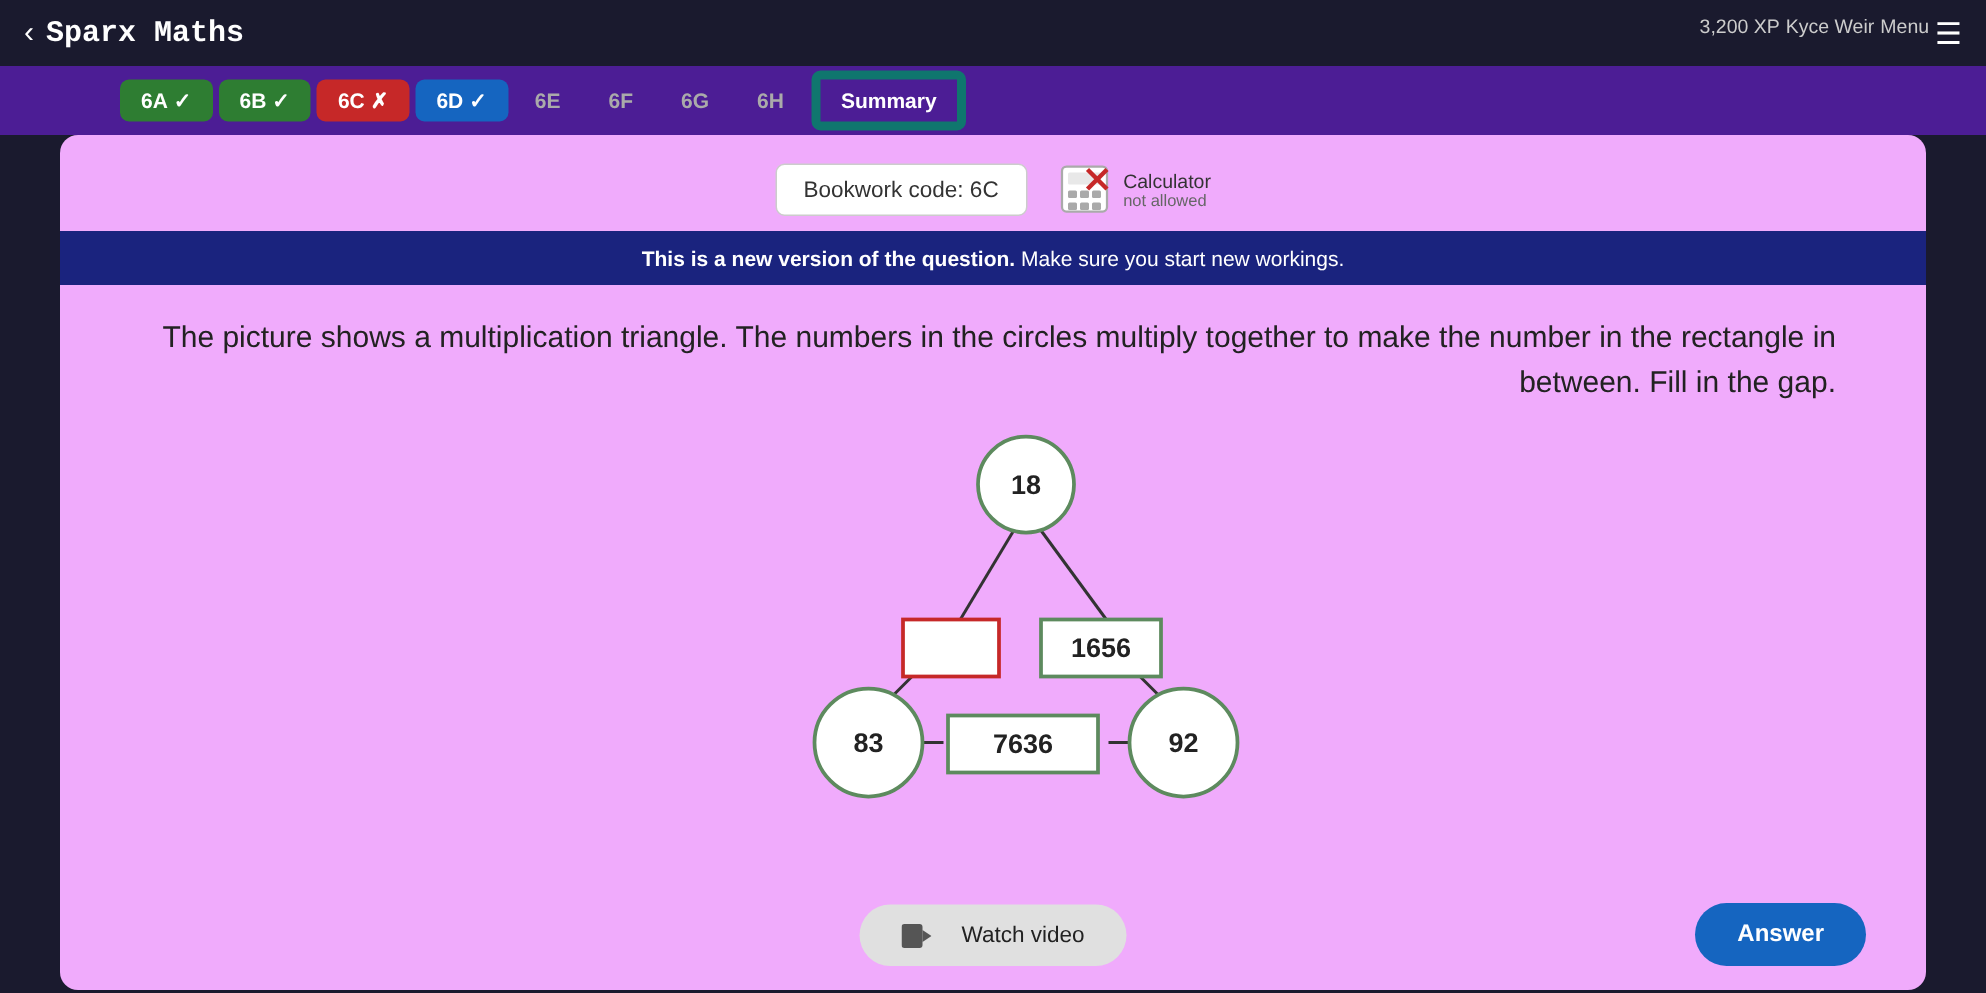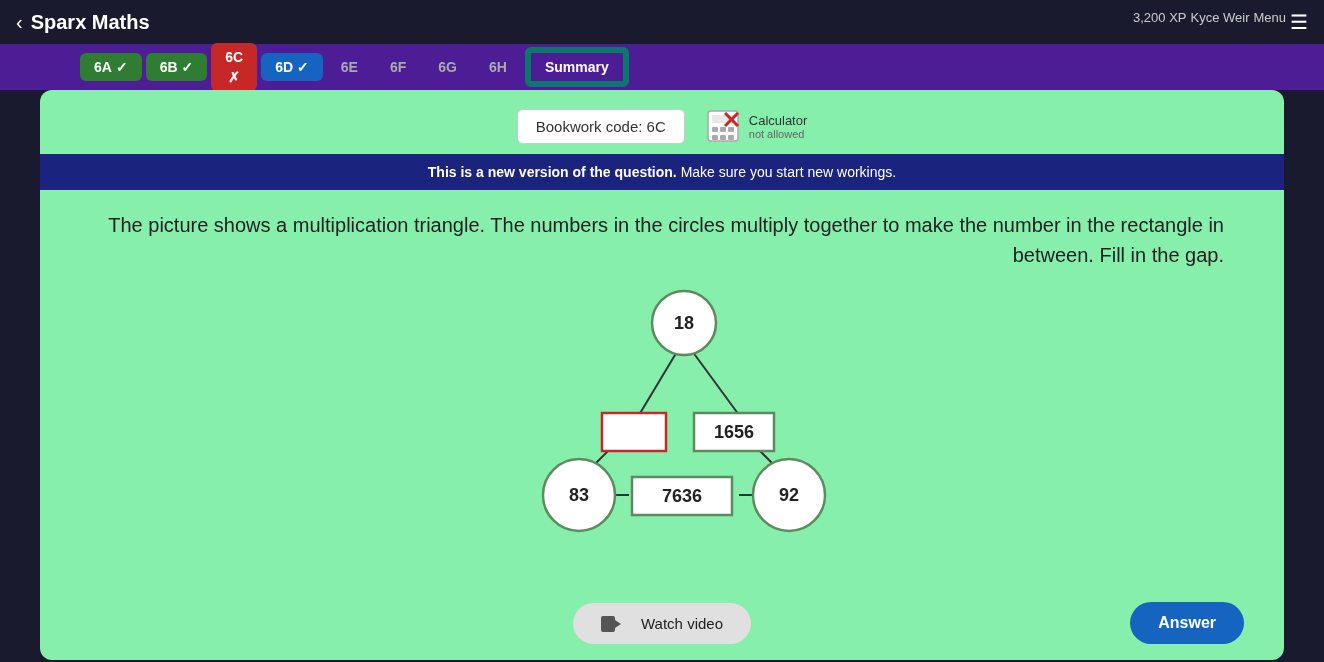--- a/index.html
+++ b/index.html
@@ -30,20 +30,21 @@
       color: #fff;
       font-size: 20px;
       cursor: pointer;
       background: none;
       border: none;
     }
     #app-title {
       color: #fff;
       font-size: 20px;
       font-weight: bold;
+      font-family: Liberation Mono, monospace;
     }
     #topbar-right {
       display: flex;
       align-items: flex-start;
       gap: 4px;
       color: #ccc;
       font-size: 13px;
     }
     #menu-icon {
       color: #fff;
@@ -69,40 +70,39 @@
       font-size: 14px;
       font-weight: bold;
       cursor: pointer;
       color: #fff;
     }
     .nav-tab.done-green {
       background: #2e7d32;
     }
     .nav-tab.done-red {
       background: #c62828;
-      flex-direction: column;
     }
     .nav-tab.done-blue {
       background: #1565c0;
     }
     .nav-tab.plain {
       background: none;
       color: #aaa;
     }
     .nav-tab.summary {
       background: none;
       color: #fff;
       border: 6px solid #0f766e;
     }
     .check-icon { color: #fff; }
     .x-icon { color: #fff; }
 
     
     #main {
-      background: #86efac;
+      background: #f0abfc;
       margin: 0 40px;
       border-radius: 12px;
       padding: 0;
       height: 570px;
       position: relative;
       overflow: hidden;
     }
 
     
     #bookwork-row {

